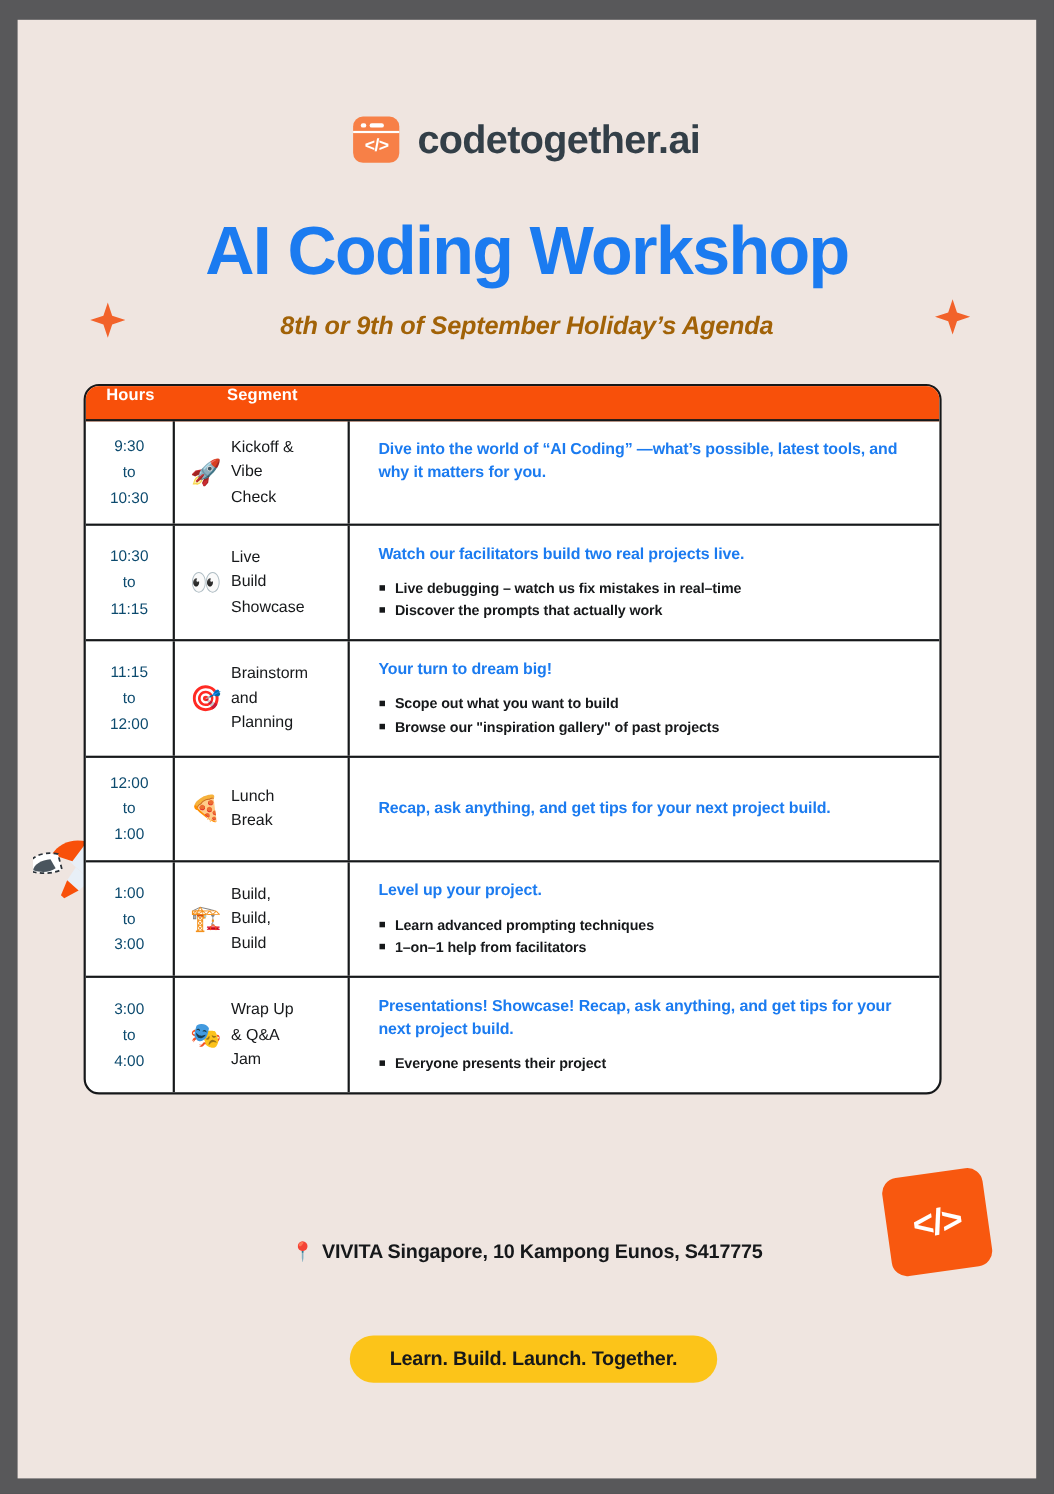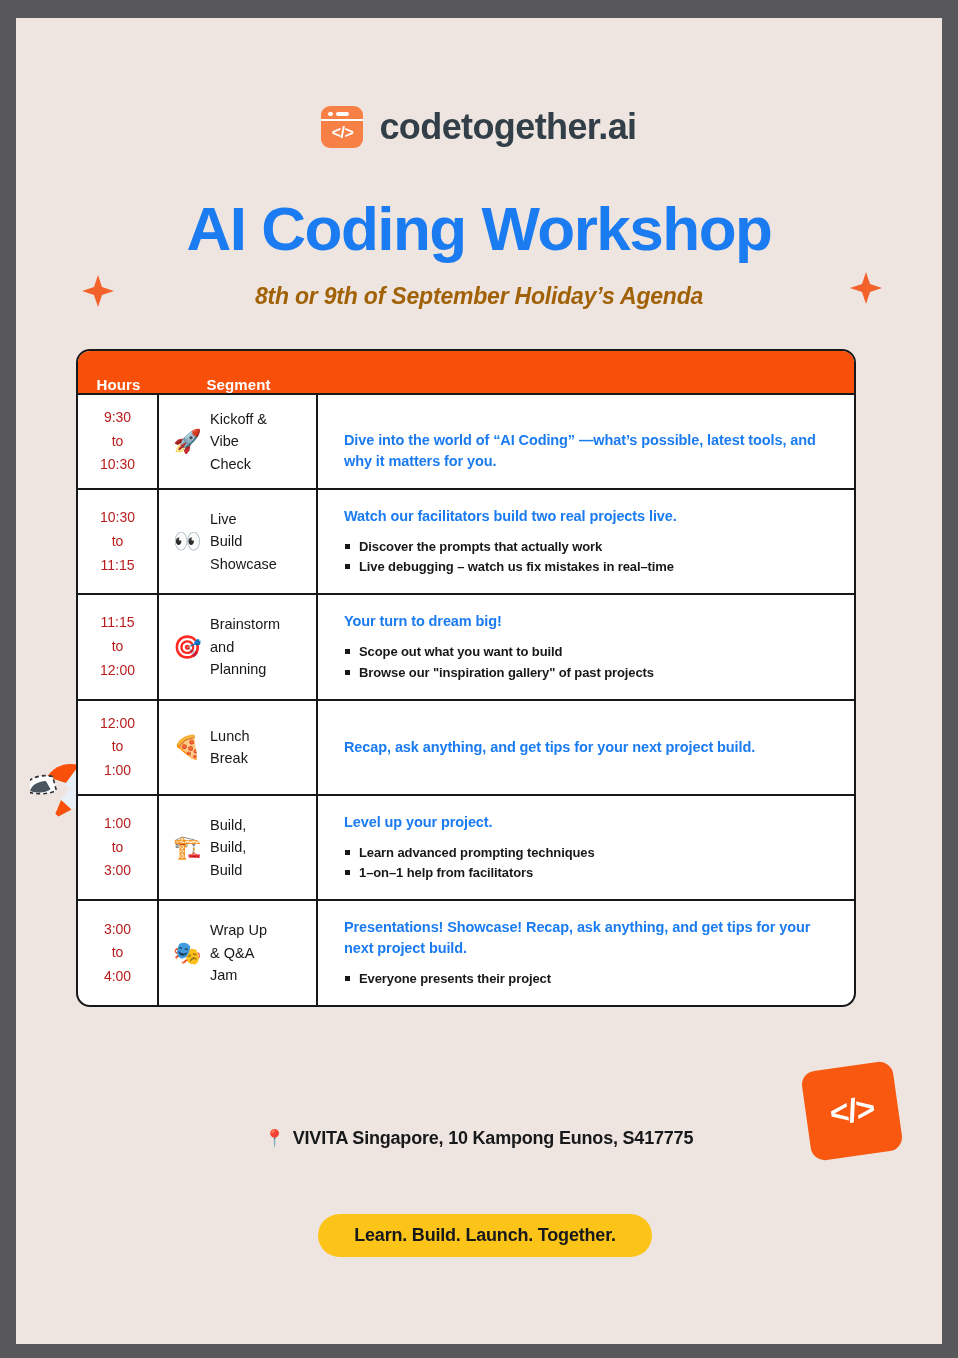--- a/index.html
+++ b/index.html
@@ -161,22 +161,22 @@
     width: 780px;
     border: 2px solid #16181A;
     border-radius: 14px;
     background: #ffffff;
     overflow: hidden;
   }
   .agenda-head {
     display: flex;
     background: #F8500A;
     border-bottom: 2px solid #16181A;
-    height: 44px;
-    align-items: flex-end;
+    height: 32px;
+    align-items: flex-start;
   }
   .agenda-head .cell {
     color: #ffffff;
     font-size: 15px;
     font-weight: 700;
     text-align: center;
     letter-spacing: 0.1px;
   }
   .col-hours   { width: 81px;  flex: none; }
   .col-segment { width: 159px; flex: none; }
@@ -195,21 +195,21 @@
     display: flex;
     flex-direction: column;
     align-items: center;
     justify-content: center;
     gap: 2px;
     padding: 12px 2px;
   }
   .cell-hours span {
     font-size: 14px;
     font-weight: 400;
-    color: #b91c1c;
+    color: #0c4a6e;
     line-height: 1.55;
   }
 
   .cell-segment {
     width: 159px; flex: none;
     border-right: 2px solid #16181A;
     display: flex;
     align-items: center;
     gap: 9px;
     padding: 12px 6px 12px 14px;
@@ -225,21 +225,21 @@
     font-size: 14.5px;
     color: #16181A;
     line-height: 1.55;
   }
 
   .cell-cover {
     flex: 1;
     padding: 16px 22px 16px 26px;
     display: flex;
     flex-direction: column;
-    justify-content: flex-end;
+    justify-content: flex-start;
   }
   .cell-cover.centered { justify-content: center; }
   .cover-head {
     font-size: 14.5px;
     font-weight: 700;
     color: #1B7BF0;
     line-height: 1.45;
     letter-spacing: -0.1px;
   }
   .cover-list {
@@ -373,22 +373,22 @@
               <span class="seg-emoji">👀</span>
               <span class="seg-label">
                 <div>Live</div>
                 <div>Build</div>
                 <div>Showcase</div>
               </span>
             </div>
             <div class="cell-cover">
               <div class="cover-head">Watch our facilitators build two real projects live.</div>
               <ul class="cover-list">
+                <li>Live debugging – watch us fix mistakes in real–time</li>
                 <li>Discover the prompts that actually work</li>
-                <li>Live debugging – watch us fix mistakes in real–time</li>
               </ul>
             </div>
           </div>
           <div class="agenda-row">
             <div class="cell-hours">
               <span>11:15</span>
               <span>to</span>
               <span>12:00</span>
             </div>
             <div class="cell-segment">

